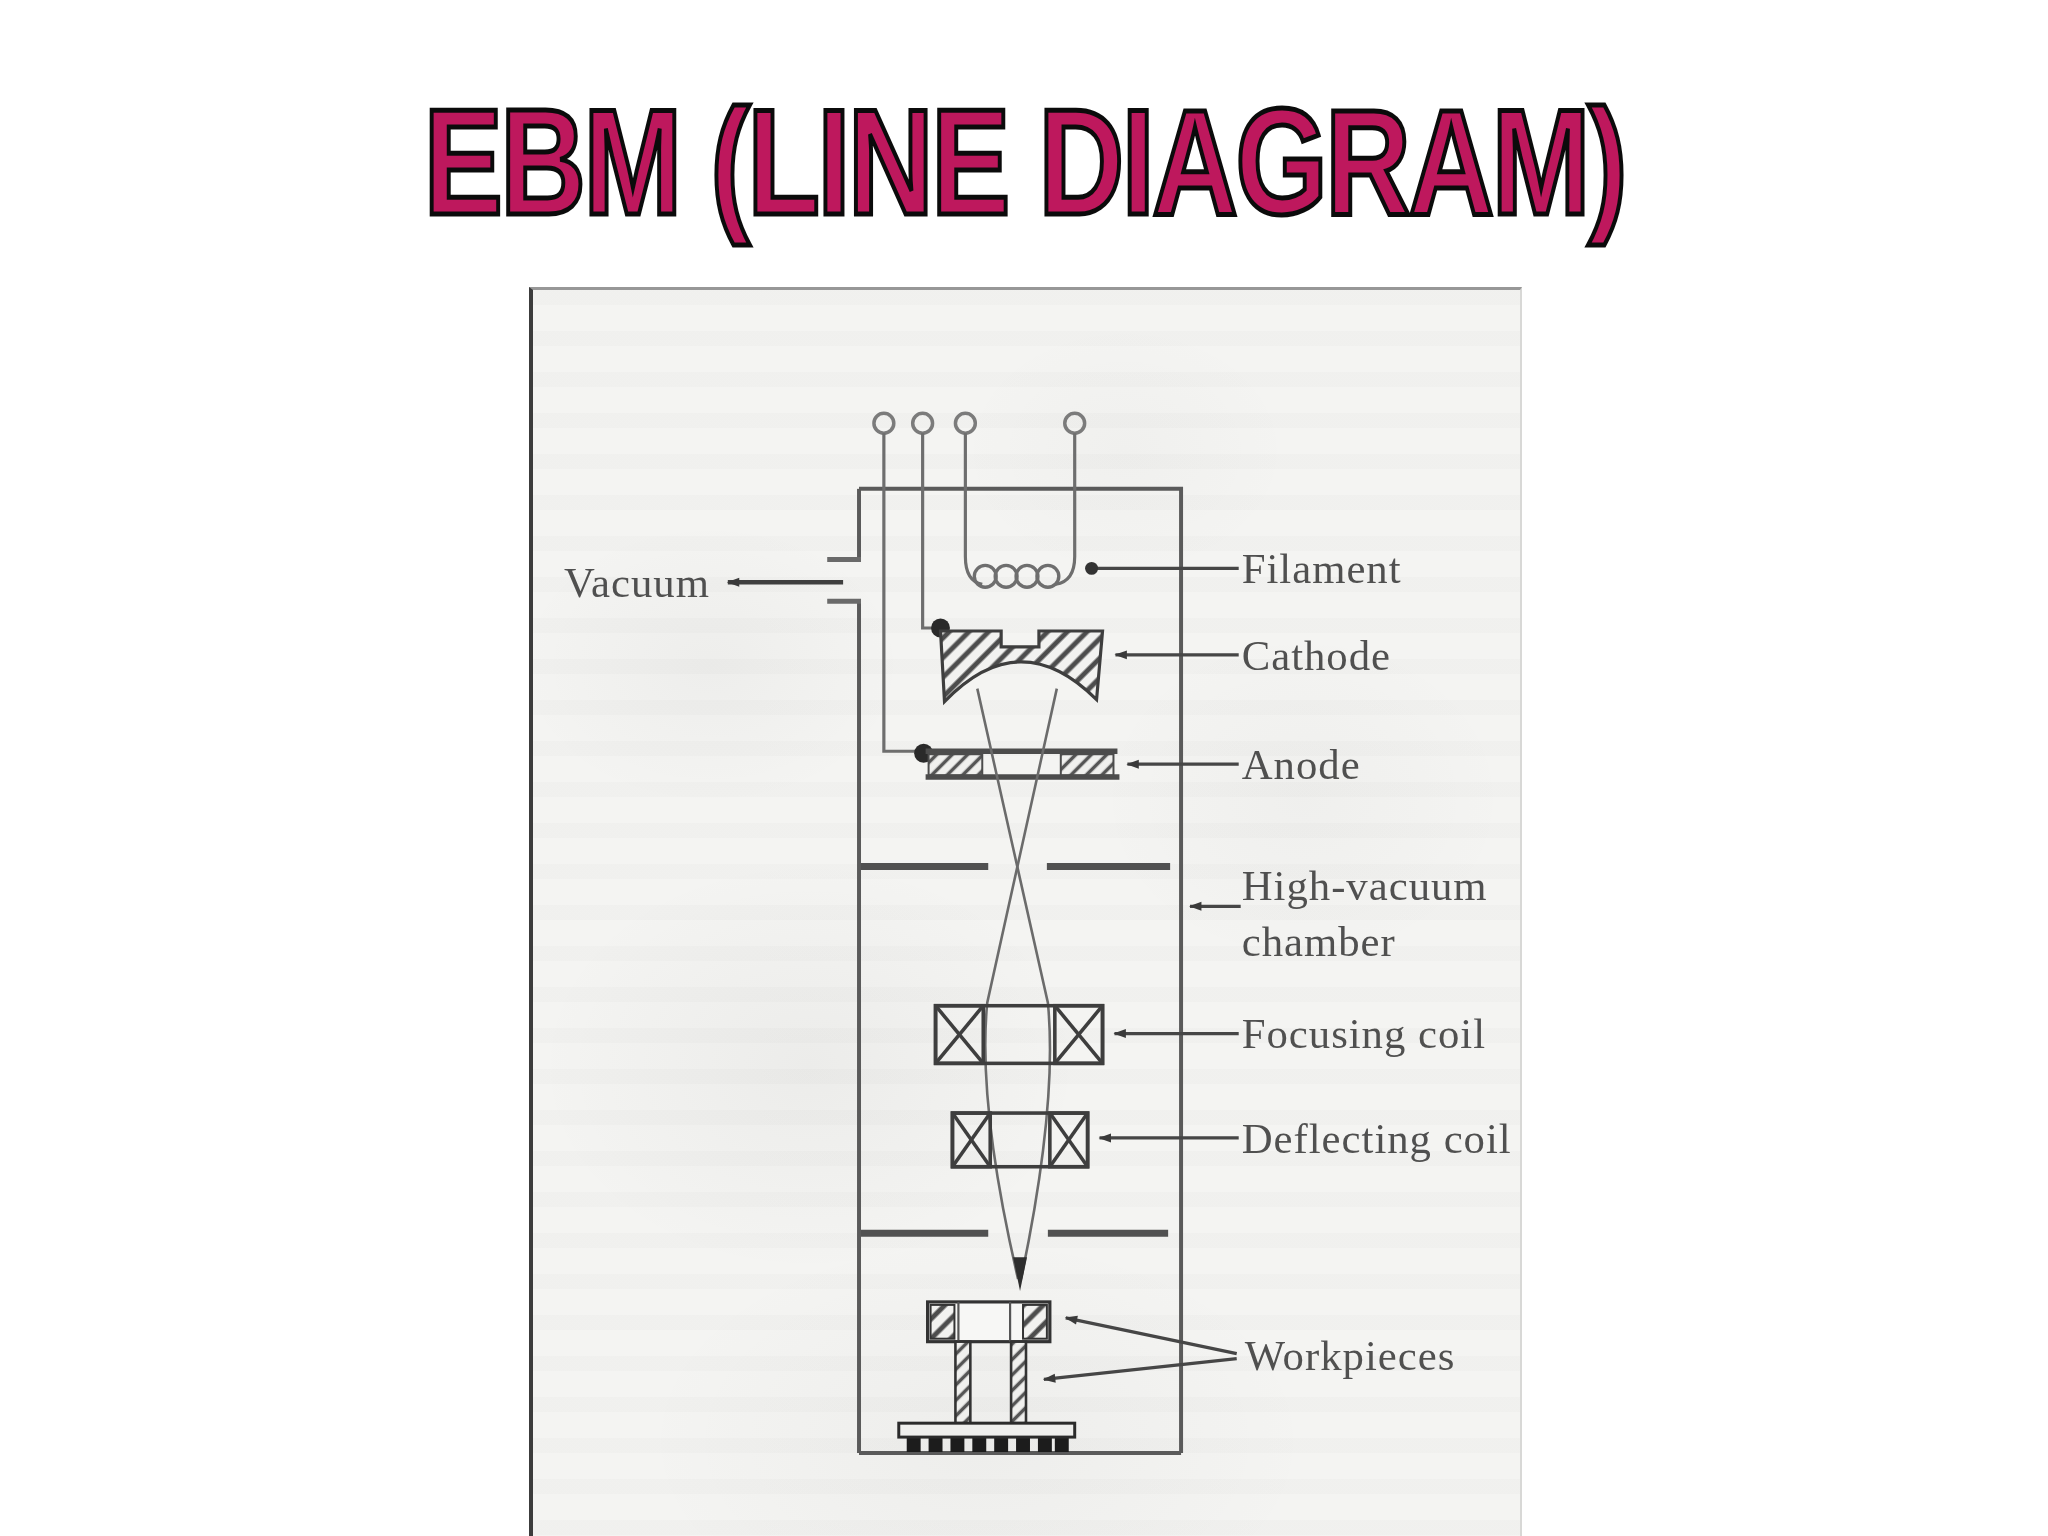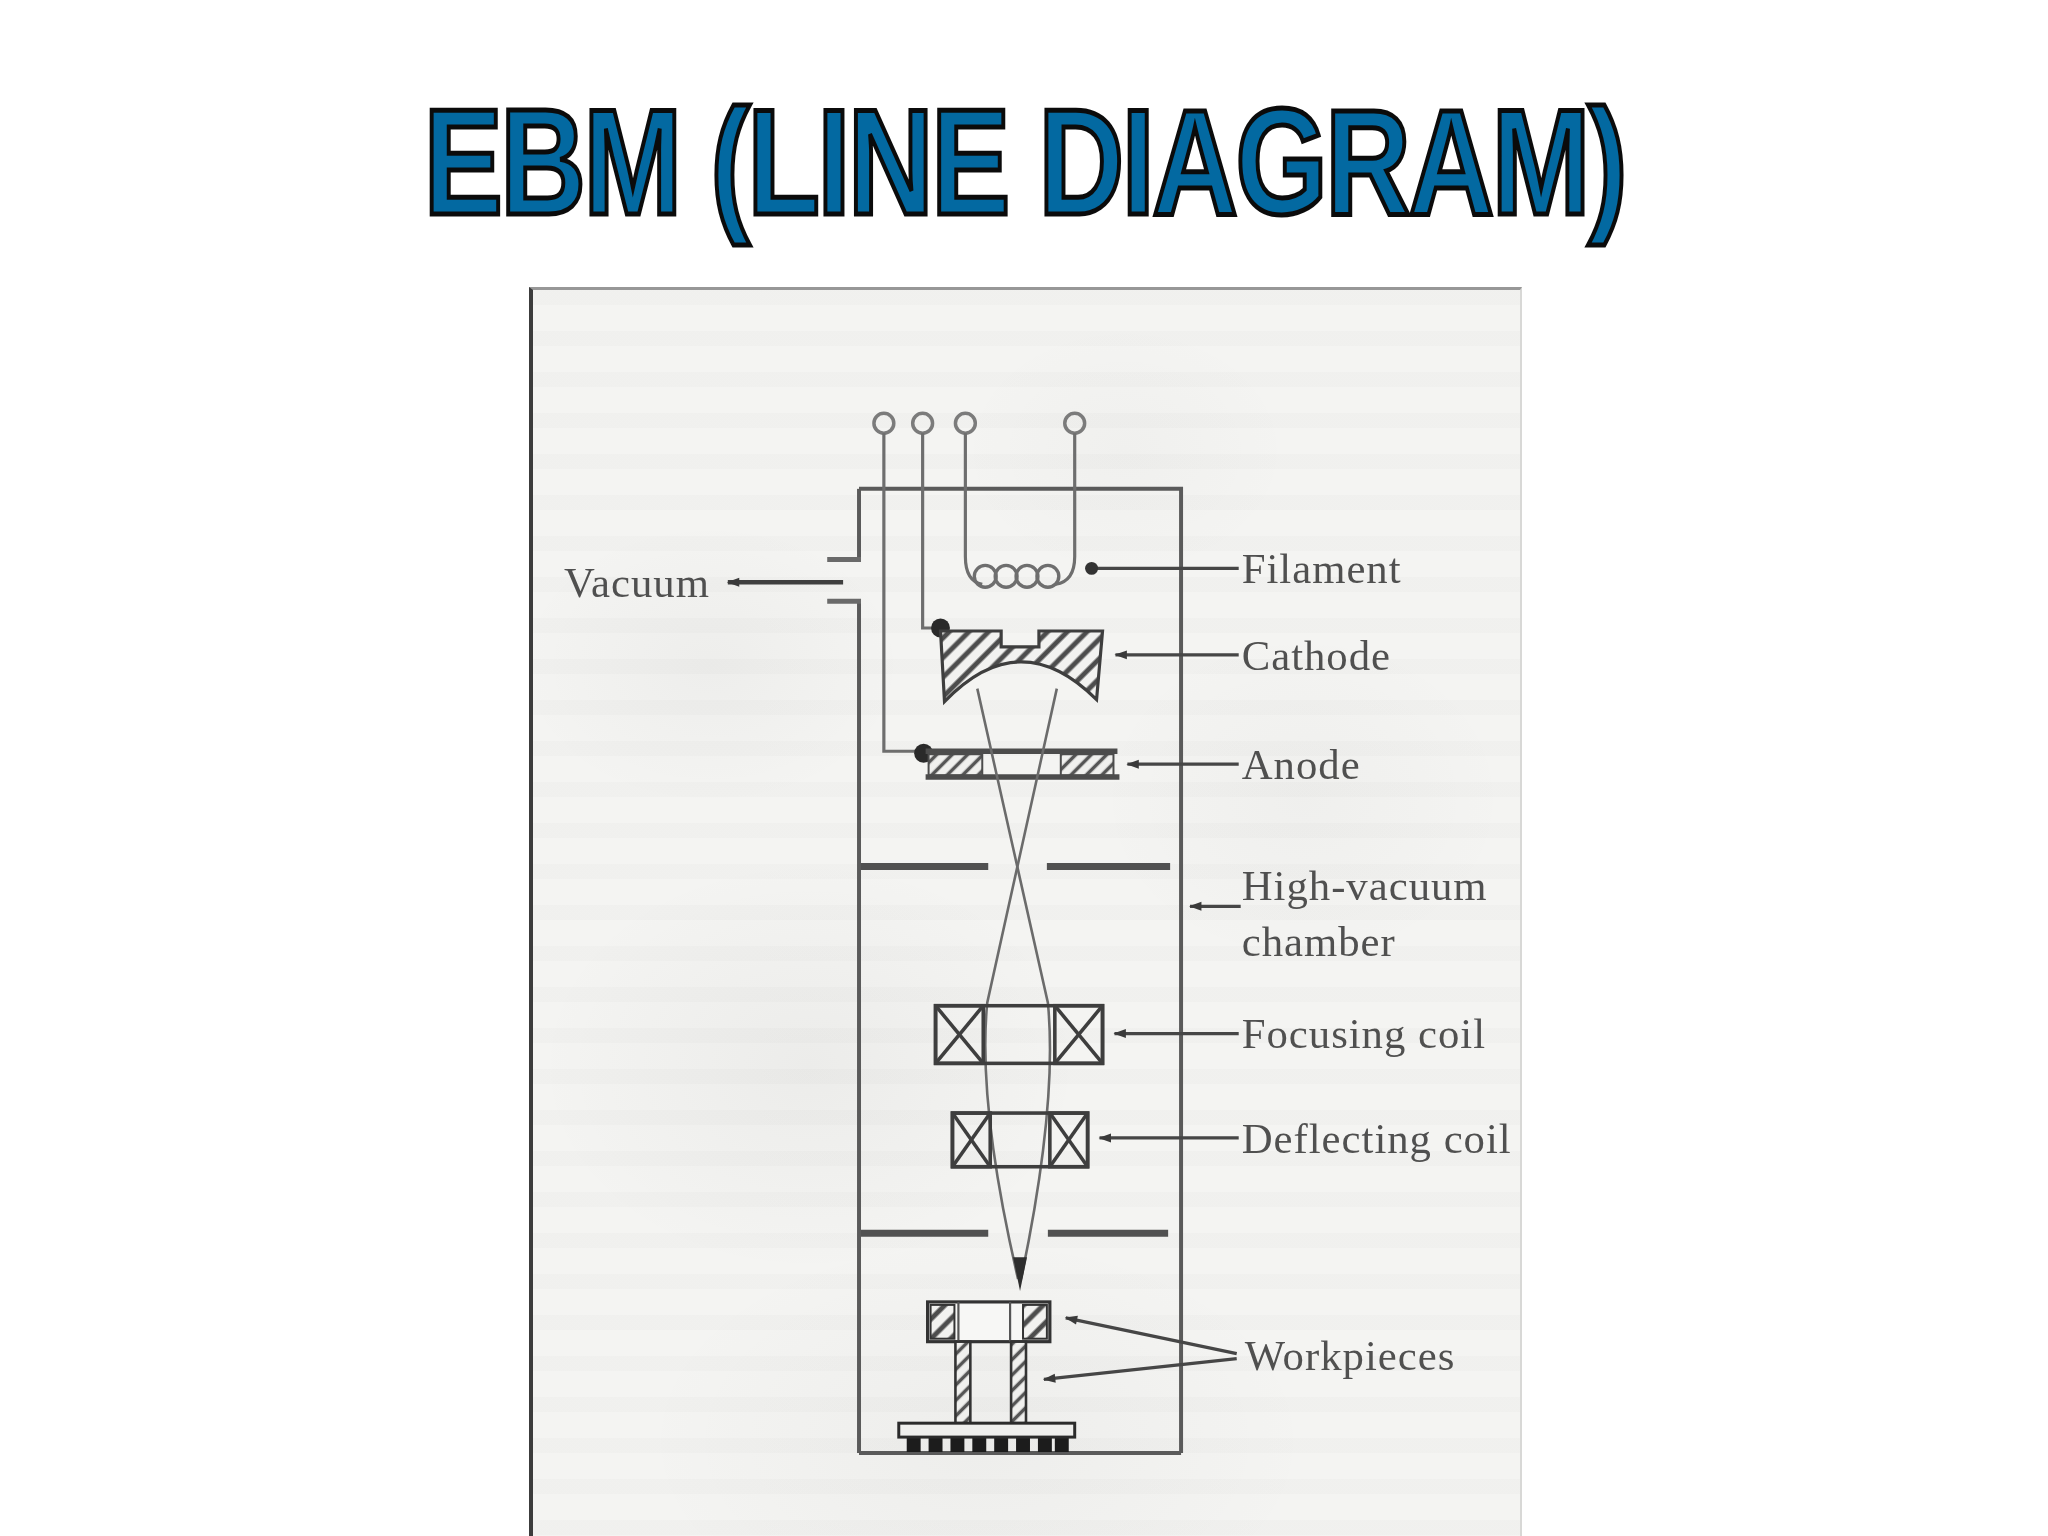--- a/index.html
+++ b/index.html
@@ -2,21 +2,21 @@
 <html><head>
 <meta charset="utf-8">
 <style>
   html,body { margin:0; padding:0; }
   body {
     width:2048px; height:1536px; position:relative; overflow:hidden;
     background:#ffffff; font-family:"Liberation Sans", sans-serif;
   }
   .slide-title {
     position:absolute; top:84px; left:0; width:2048px; text-align:center;
-    color:#0369a1; font-size:150px; font-weight:700; line-height:1.05;
+    color:#be185d; font-size:150px; font-weight:700; line-height:1.05;
     white-space:nowrap;
   }
   .slide-title .condense {
     display:inline-block; transform:scaleX(0.79); transform-origin:50% 50%;
     letter-spacing:-3px; -webkit-text-stroke:5px #0b0b0b;
   }
   .scan {
     position:absolute; left:529px; top:287px; width:993px; height:1344px;
     box-sizing:border-box;
     border-left:4px solid #3c3c3c;

